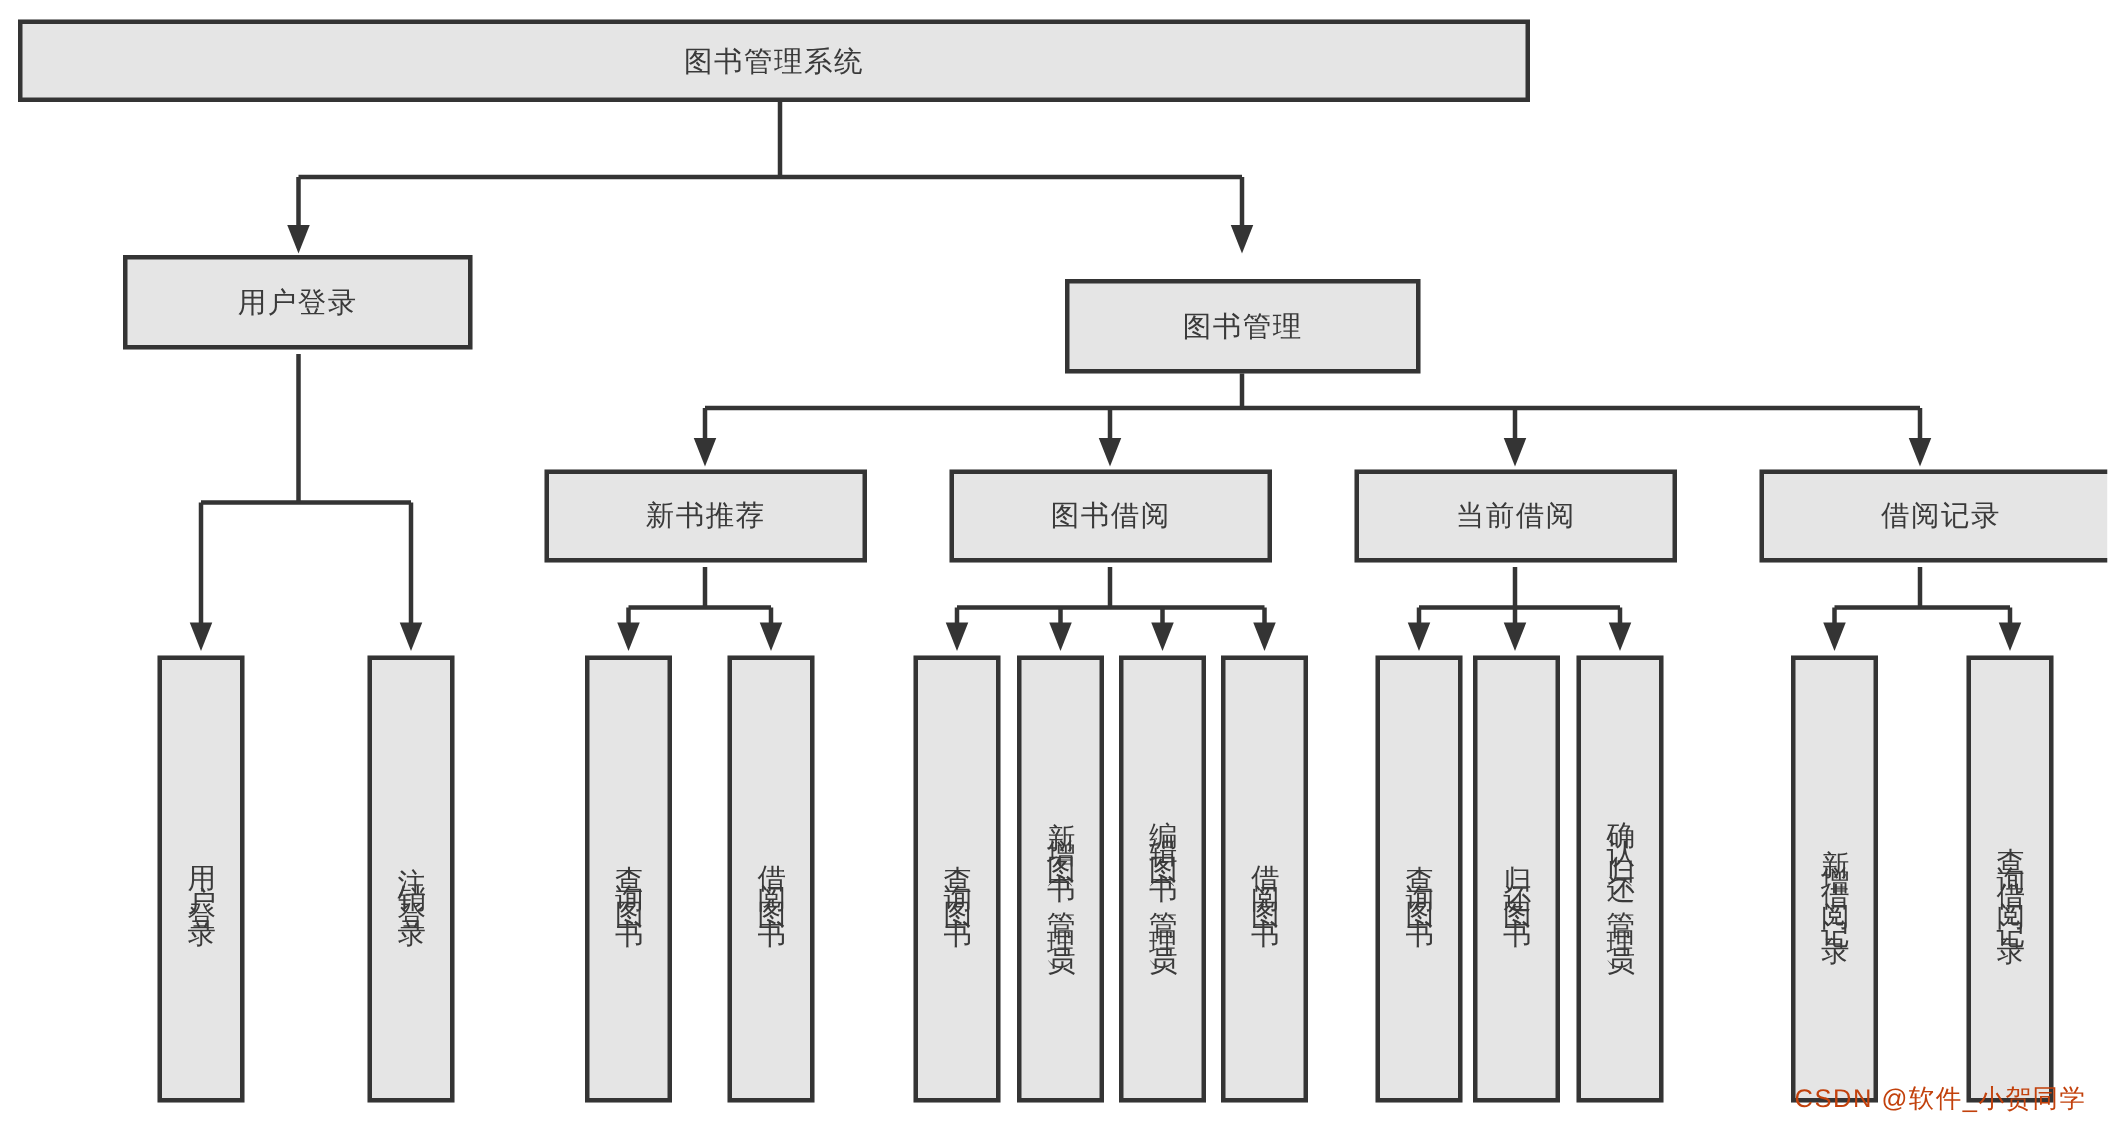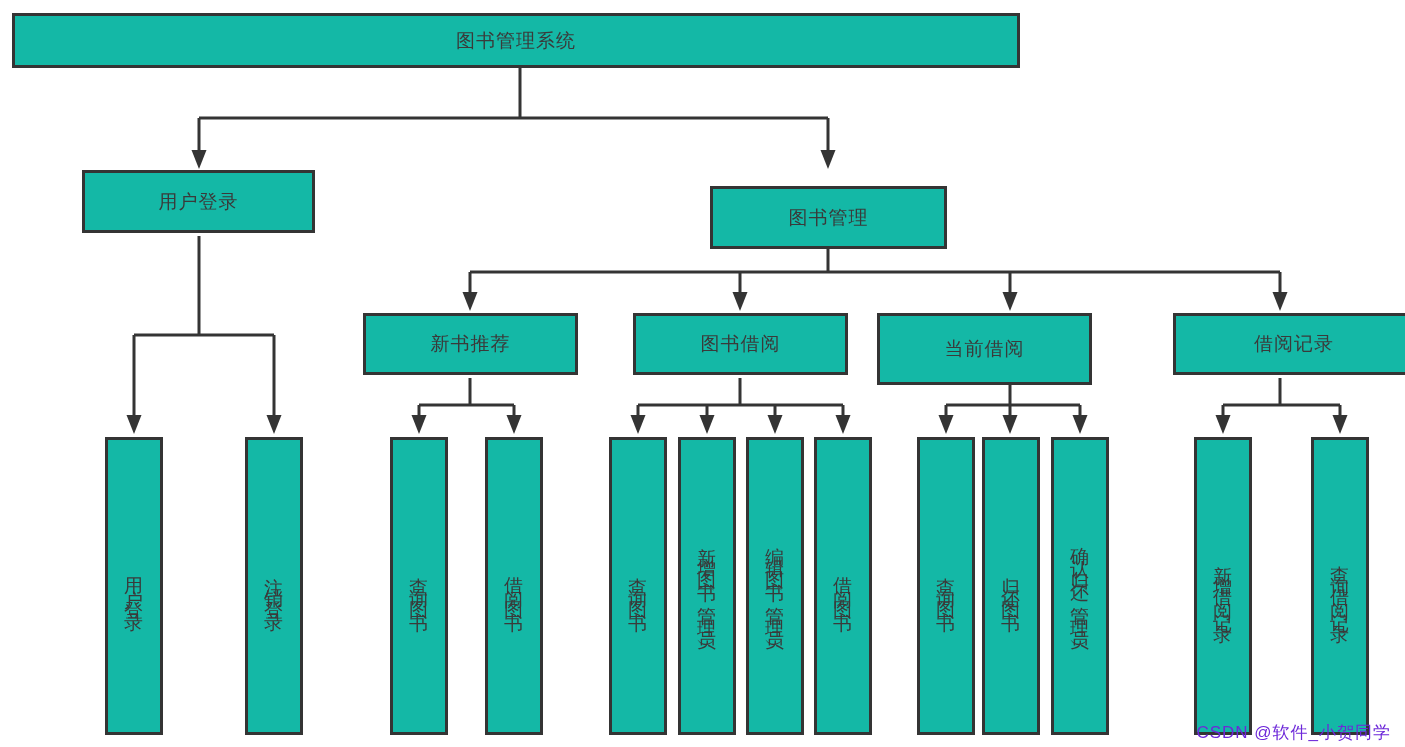--- a/index.html
+++ b/index.html
@@ -13,39 +13,39 @@
     color:#3a3a3a;
   }
   svg.connectors {
     position:absolute; left:0; top:0;
     width:1405px; height:747px;
     z-index:1;
   }
   .node {
     position:absolute;
     border:3px solid #343434;
-    background:#14b8a6;
+    background:#e5e5e5;
     display:flex;
     align-items:center;
     justify-content:center;
     font-size:19px;
     letter-spacing:1px;
     z-index:2;
   }
   .node.v span {
     writing-mode:vertical-rl;
     text-orientation:mixed;
     letter-spacing:12px;
     line-height:1;
   }
   .watermark {
     position:absolute;
     right:14px; bottom:3px;
     font-size:17px;
-    color:#6d28d9;
+    color:#c2410c;
     letter-spacing:1px;
     z-index:5;
     white-space:nowrap;
   }
 </style>
 </head>
 <body>
 
 <div class="stage">
 
@@ -109,21 +109,21 @@
   <div class="node h" style="left:710px; top:186px; width:237px; height:63px;">
     <span>图书管理</span>
   </div>
 
   <div class="node h" style="left:363px; top:313px; width:215px; height:62px;">
     <span>新书推荐</span>
   </div>
   <div class="node h" style="left:633px; top:313px; width:215px; height:62px;text-align:center;">
     <span>图书借阅</span>
   </div>
-  <div class="node h" style="left:877px; top:313px; width:215px; height:72px;">
+  <div class="node h" style="left:903px; top:313px; width:215px; height:62px;">
     <span>当前借阅</span>
   </div>
   <div class="node h" style="left:1173px; top:313px; width:242px; height:62px;">
     <span>借阅记录</span>
   </div>
 
   <div class="node v" style="left:105px; top:437px; width:58px; height:298px;">
     <span>用户登录</span>
   </div>
   <div class="node v" style="left:245px; top:437px; width:58px; height:298px;">

